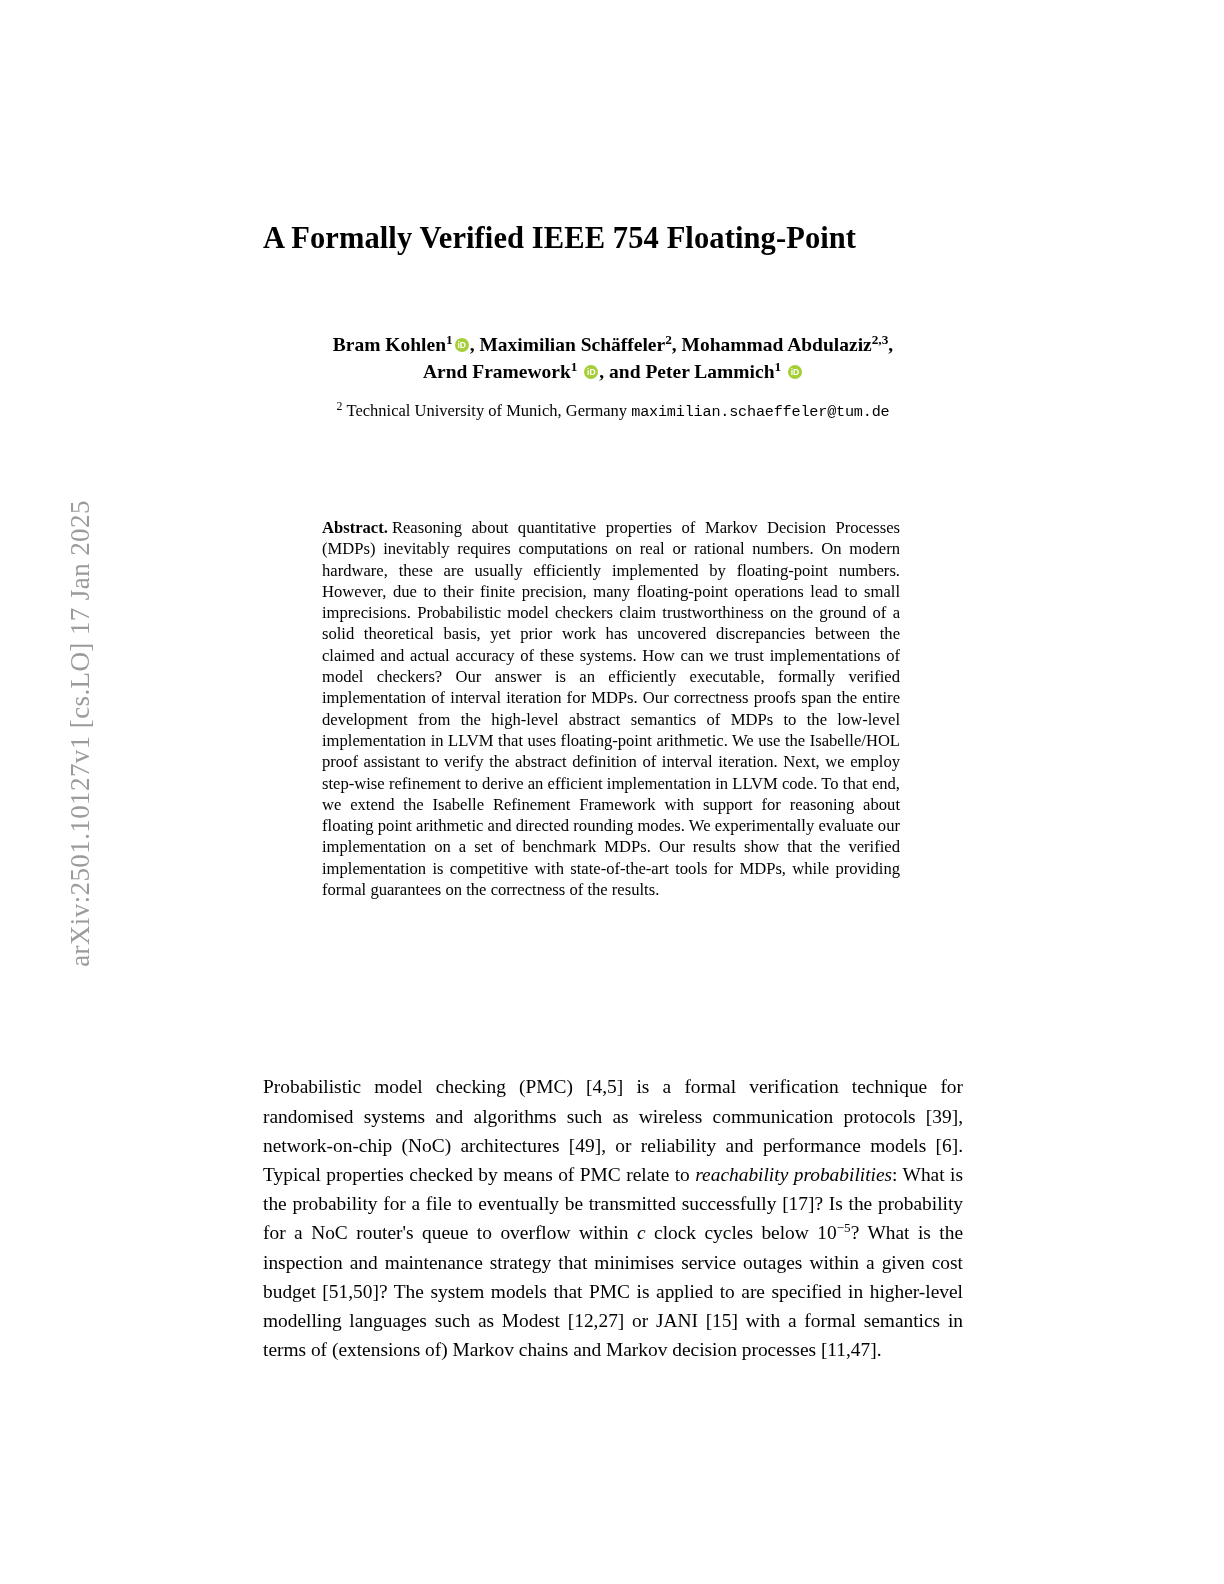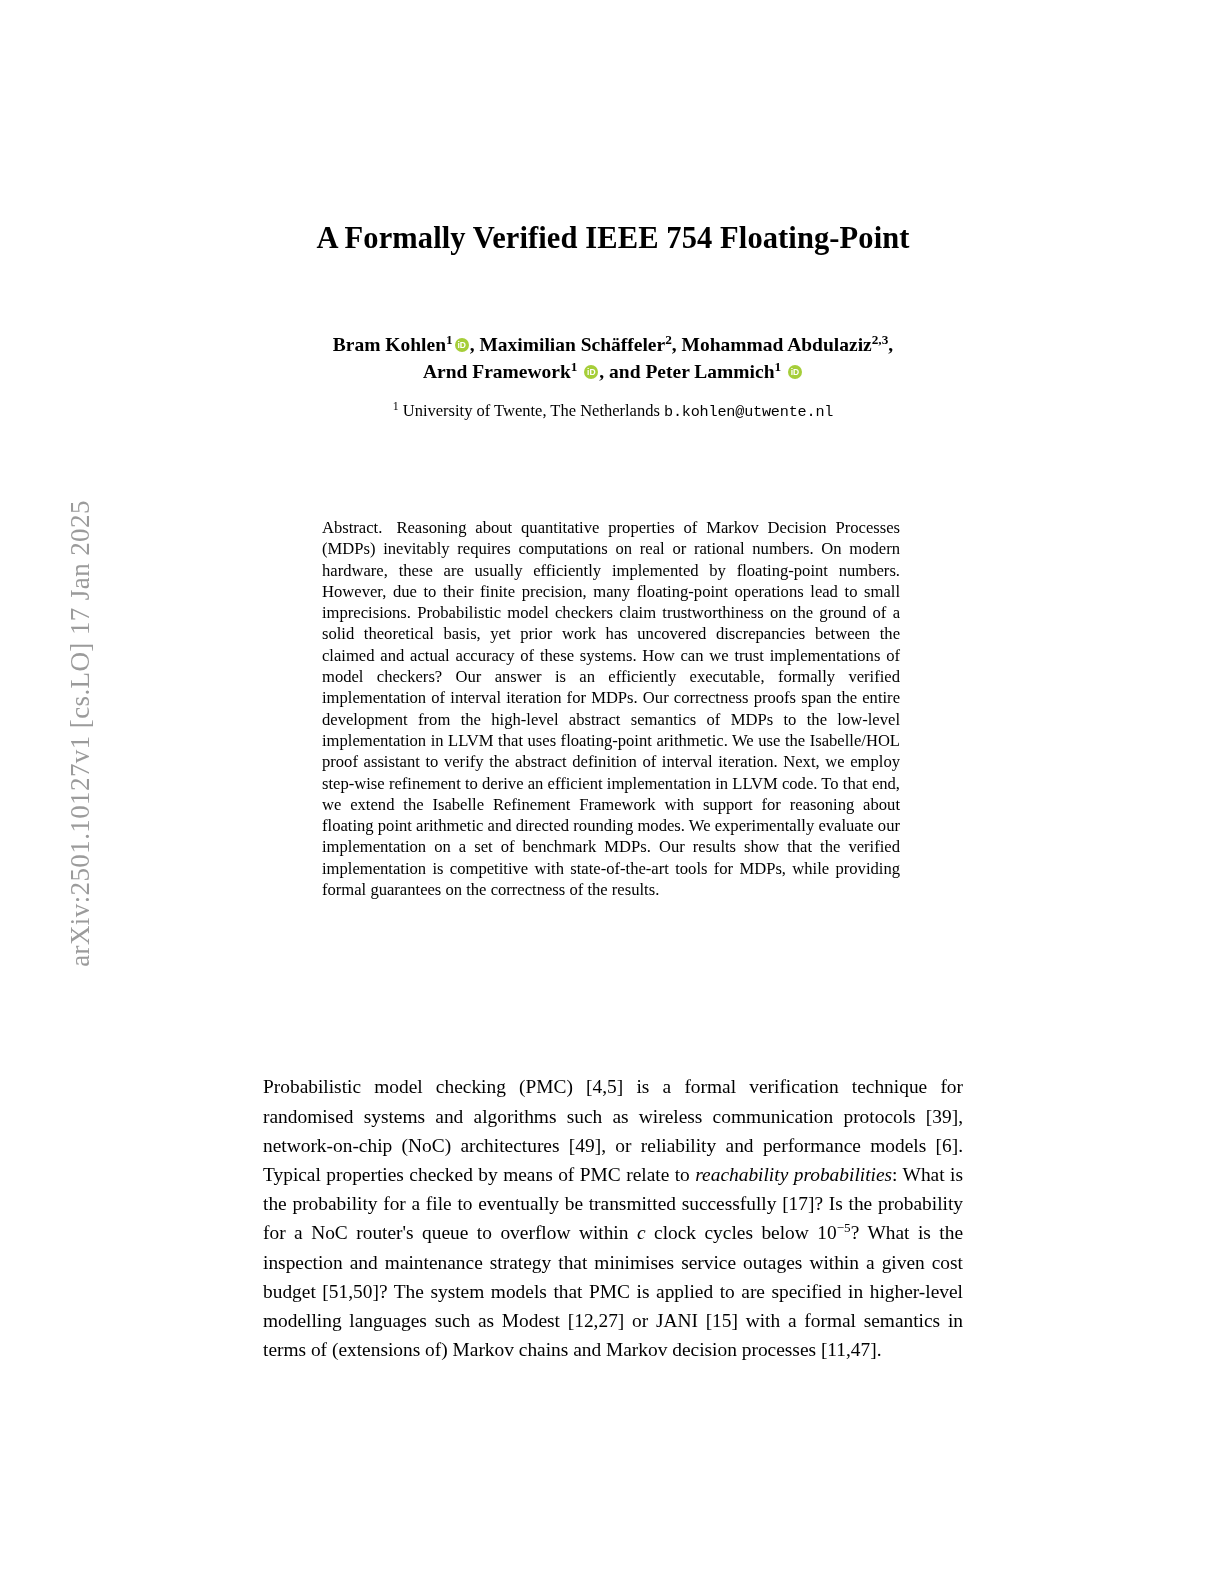--- a/index.html
+++ b/index.html
@@ -49,21 +49,20 @@
     width: 1224px;
     height: 1584px;
   }
 
   
   #title-block {
     position: absolute;
     left: 263px;
     top: 218px;
     width: 700px;
-    text-align: center;
   }
   #title-block .title-line {
     font-size: 30.5px;
     font-weight: bold;
     line-height: 41px;
     letter-spacing: 0.1px;
   }
 
   
   #authors-block {
@@ -134,22 +133,22 @@
     left: 322px;
     top: 517px;
     width: 578px;
     font-size: 16.6px;
     line-height: 21.3px;
     text-align: justify;
     text-justify: inter-word;
     hyphens: manual;
   }
   #abstract-block .abstract-label {
-    font-weight: normal;
-    margin-right: 14px;
+    font-weight: bold;
+    margin-right: 4px;
   }
 
   
   #section-heading {
     position: absolute;
     left: 263px;
     top: 1008px;
     width: 700px;
     font-size: 24px;
     font-weight: bold;
@@ -189,21 +188,21 @@
   <div id="title-block">
     <div class="title-line">A Formally Verified IEEE 754 Floating-Point</div>
   </div>
 
   <div id="authors-block">
     <div class="author-line"><span>Bram Kohlen</span><sup class="aff">1</sup><span class="orcid"></span><span>, Maximilian Schäffeler</span><sup class="aff">2</sup><span>, Mohammad Abdulaziz</span><sup class="aff">2,3</sup><span>,</span></div>
     <div class="author-line"><span>Arnd Framework</span><sup class="aff">1</sup> <span class="orcid"></span><span>, and Peter Lammich</span><sup class="aff">1</sup> <span class="orcid"></span></div>
   </div>
 
   <div id="affiliations-block">
-    <div class="aff-line"><span class="aff-num">1</span><span>University of Twente, The Netherlands</span> <span class="mono">b.kohlen@utwente.nl</span></div>
+    <div class="aff-line"><span class="aff-num">2</span><span>Technical University of Munich, Germany</span> <span class="mono">maximilian.schaeffeler@tum.de</span></div>
   </div>
 
   <div id="abstract-block"><span class="abstract-label">Abstract.</span><span>Reasoning about quantitative properties of Markov Decision Processes (MDPs) inevitably requires computations on real or rational numbers. On modern hardware, these are usually efficiently implemented by floating-point numbers. However, due to their finite precision, many floating-point operations lead to small imprecisions. Probabilistic model checkers claim trustworthiness on the ground of a solid theoretical basis, yet prior work has uncovered discrepancies between the claimed and actual accuracy of these systems. How can we trust implementations of model checkers? Our answer is an efficiently executable, formally verified implementation of interval iteration for MDPs. Our correctness proofs span the entire development from the high-level abstract semantics of MDPs to the low-level implementation in LLVM that uses floating-point arithmetic. We use the Isabelle/HOL proof assistant to verify the abstract definition of interval iteration. Next, we employ step-wise refinement to derive an efficient implementation in LLVM code. To that end, we extend the Isabelle Refinement Framework with support for reasoning about floating point arithmetic and directed rounding modes. We experimentally evaluate our implementation on a set of benchmark MDPs. Our results show that the verified implementation is competitive with state-of-the-art tools for MDPs, while providing formal guarantees on the correctness of the results.</span></div>
 
 
   <p id="intro-paragraph"><span>Probabilistic model checking (PMC) [4,5] is a formal verification technique for randomised systems and algorithms such as wireless communication protocols [39], network-on-chip (NoC) architectures [49], or reliability and performance models [6]. Typical properties checked by means of PMC relate to </span><i>reachability probabilities</i><span>: What is the probability for a file to eventually be transmitted successfully [17]? Is the probability for a NoC router's queue to overflow within </span><i>c</i><span> clock cycles below 10</span><sup class="math">−5</sup><span>? What is the inspection and maintenance strategy that minimises service outages within a given cost budget [51,50]? The system models that PMC is applied to are specified in higher-level modelling languages such as Modest [12,27] or JANI [15] with a formal semantics in terms of (extensions of) Markov chains and Markov decision processes [11,47].</span></p>
 
 </div>
 
 </body></html>

